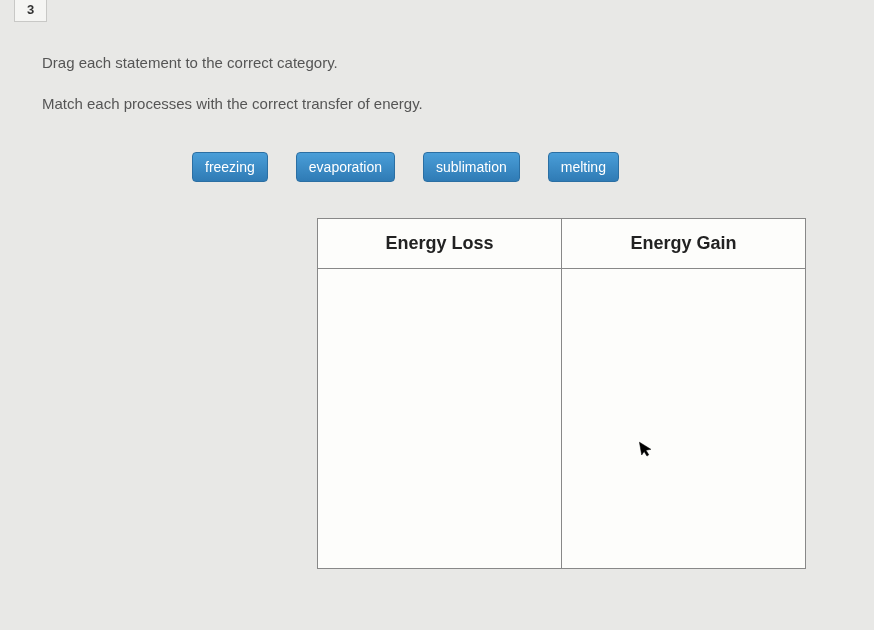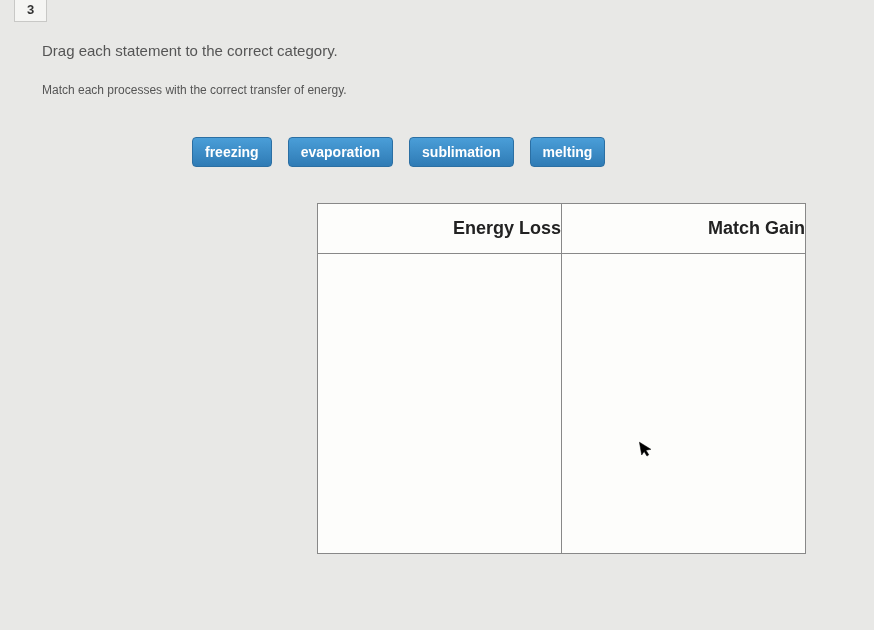--- a/index.html
+++ b/index.html
@@ -22,37 +22,37 @@
       background: #f5f5f3;
       border: 1px solid #c8c8c6;
       border-top: none;
       padding: 2px 12px 4px 12px;
       font-size: 13px;
       font-weight: bold;
       color: #333;
     }
     .content {
       padding: 42px 8px 0 42px;
+      margin-top: 12px;
     }
     .instruction-primary {
       font-size: 15px;
       color: #555;
       margin-bottom: 24px;
     }
     .instruction-secondary {
-      font-size: 12px;
+      font-size: 15px;
       color: #555;
       margin-bottom: 40px;
     }
     .tiles-row {
       display: flex;
-      gap: 16px;
+      gap: 28px;
       margin-left: 150px;
       margin-bottom: 36px;
-      font-weight: bold;
     }
     .tile {
       background: linear-gradient(to bottom, #4a9ed8, #2f7bb5);
       color: #ffffff;
       font-size: 14px;
       padding: 6px 12px;
       border-radius: 4px;
       border: 1px solid #2b6fa3;
       cursor: grab;
       user-select: none;
@@ -65,21 +65,21 @@
       border-collapse: collapse;
       background: #fdfdfb;
     }
     .drop-table th {
       border: 1px solid #888;
       font-size: 18px;
       font-weight: bold;
       color: #222;
       padding: 14px 0;
       width: 244px;
-      text-align: right;
+      text-align: center;
     }
     .drop-table td {
       border: 1px solid #888;
       height: 300px;
       width: 244px;
       vertical-align: top;
     }
     .cursor {
       position: absolute;
       left: 640px;
@@ -106,21 +106,21 @@
     <div class="tile">evaporation</div>
     <div class="tile">sublimation</div>
     <div class="tile">melting</div>
   </div>
 
   <div class="table-wrap">
     <table class="drop-table">
       <thead>
         <tr>
           <th>Energy Loss</th>
-          <th>Match Gain</th>
+          <th>Energy Gain</th>
         </tr>
       </thead>
       <tbody>
         <tr>
           <td></td>
           <td></td>
         </tr>
       </tbody>
     </table>
   </div>

